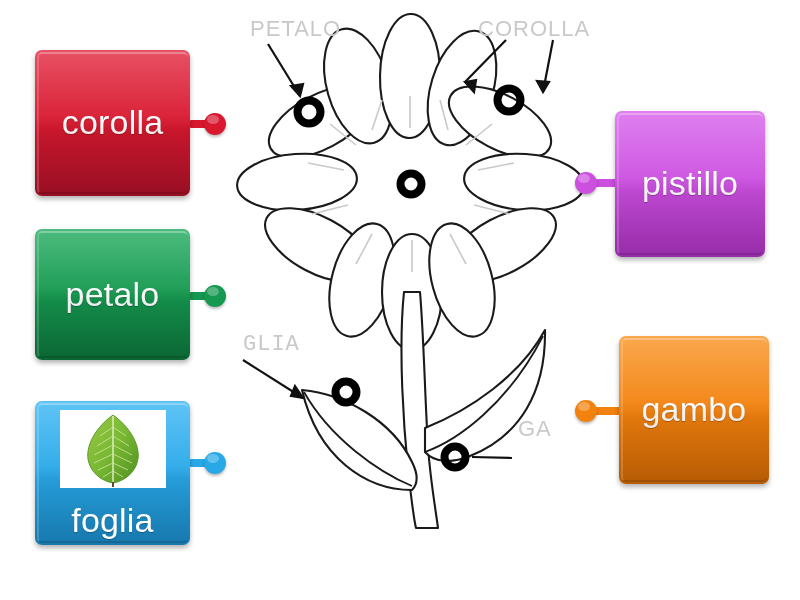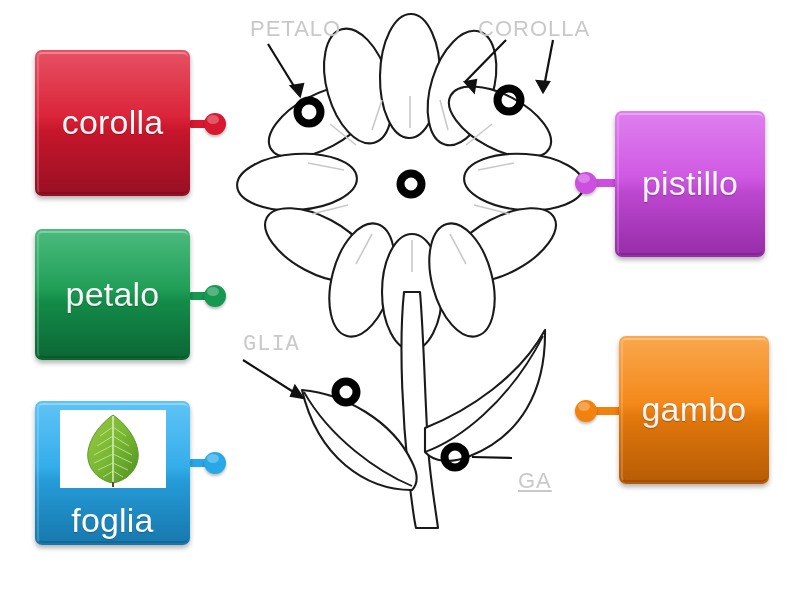--- a/index.html
+++ b/index.html
@@ -162,21 +162,21 @@
       <circle cx="509" cy="100" r="11.5" fill="none" stroke="#000" stroke-width="8"></circle>
       <circle cx="411" cy="184" r="10.5" fill="none" stroke="#000" stroke-width="8"></circle>
       <circle cx="346" cy="392" r="10.5" fill="none" stroke="#000" stroke-width="8"></circle>
       <circle cx="455" cy="457" r="10.5" fill="none" stroke="#000" stroke-width="8"></circle>
     </g>
   </svg>
 
   <div class="hint" style="left:250px;top:16px;">PETALO</div>
   <div class="hint" style="left:478px;top:16px;">COROLLA</div>
   <div class="hint" style="left:243px;top:332px;font-family:Liberation Mono, monospace;">GLIA</div>
-  <div class="hint" style="left:518px;top:468px;text-decoration:underline;">GA</div>
+  <div class="hint" style="left:518px;top:416px;">GA</div>
 
   <div class="conn" style="left:190px;top:113px;width:36px;height:22px;">
     <div class="stem" style="left:0;width:20px;background:#d8182f;"></div>
     <div class="knob" style="left:14px;background:#d8182f;"></div>
   </div>
   <div class="conn" style="left:190px;top:285px;width:36px;height:22px;">
     <div class="stem" style="left:0;width:20px;background:#15984f;"></div>
     <div class="knob" style="left:14px;background:#15984f;"></div>
   </div>
   <div class="conn" style="left:190px;top:452px;width:36px;height:22px;">

